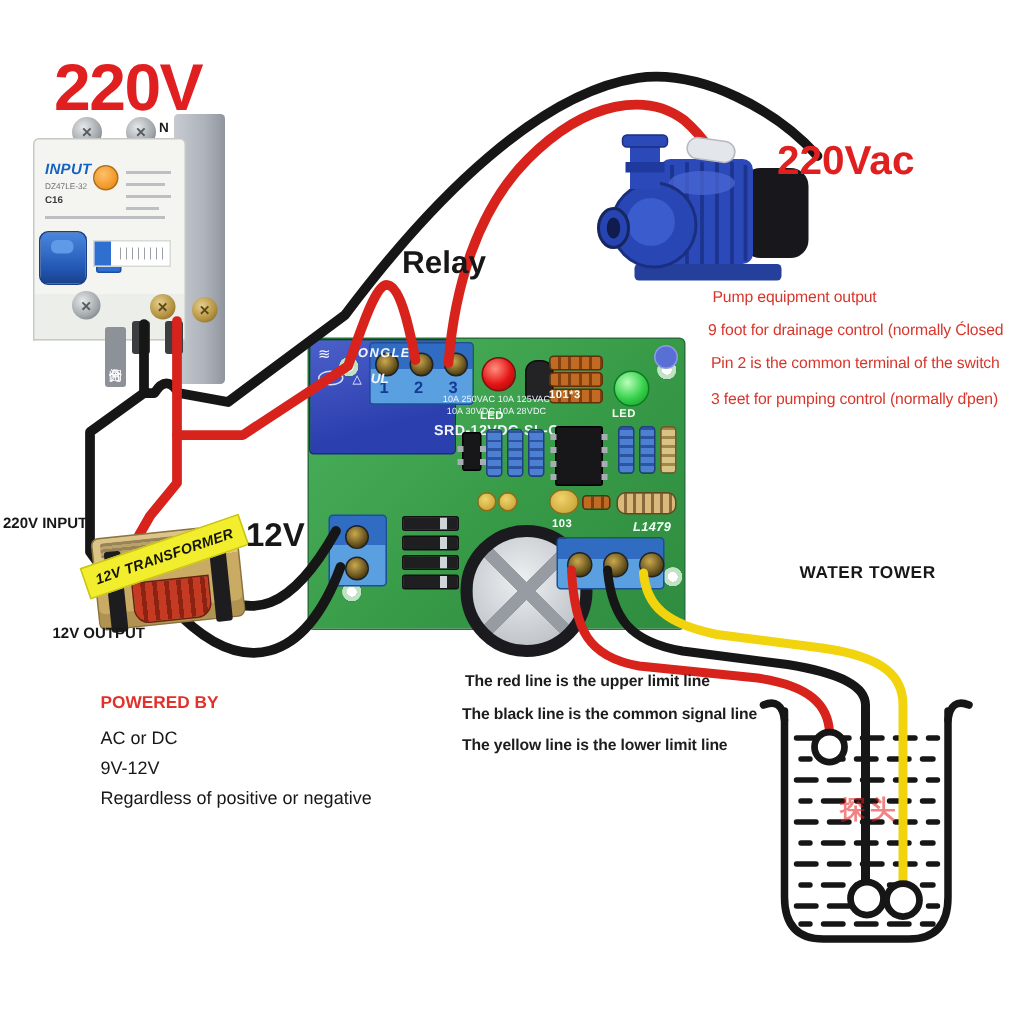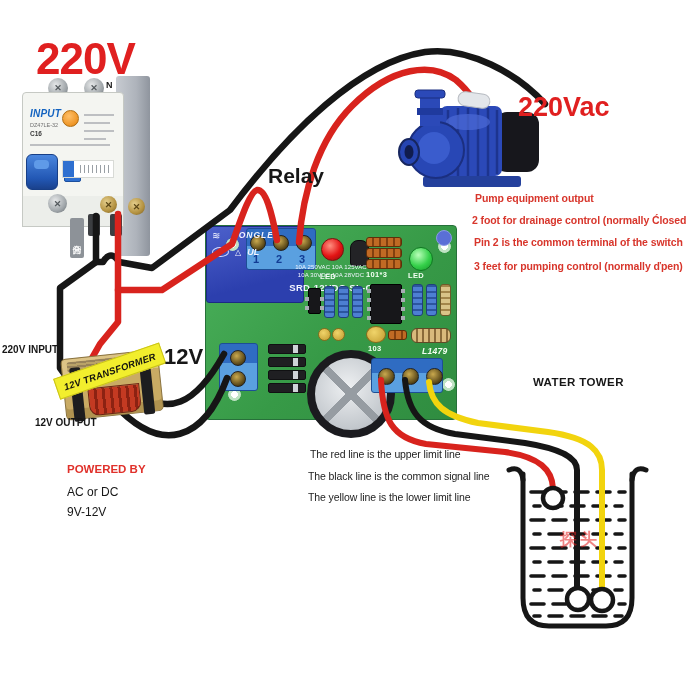--- a/index.html
+++ b/index.html
@@ -3,22 +3,22 @@
 <meta charset="utf-8">
 <style>
   html,body{margin:0;padding:0;background:#fff;font-family:"Liberation Sans",sans-serif;}
   #canvas{position:relative;width:688px;height:688px;background:#ffffff;overflow:hidden;}
   .abs{position:absolute;}
   svg{position:absolute;left:0;top:0;pointer-events:none;}
 
   
   .lbl{position:absolute;white-space:nowrap;color:#171717;}
   .big-red{color:#e02020;font-weight:700;}
-  .red-note{color:#d8362c;font-weight:700;font-size:10.5px;letter-spacing:-0.1px;}
-  .blk-note{color:#1d1d1d;font-weight:400;font-size:10.5px;letter-spacing:-0.1px;}
+  .red-note{color:#d8362c;font-weight:400;font-size:10.5px;letter-spacing:-0.1px;}
+  .blk-note{color:#1d1d1d;font-weight:700;font-size:10.5px;letter-spacing:-0.1px;}
 
   
   .din{left:116px;top:76px;width:34px;height:180px;background:linear-gradient(90deg,#c7cbd1,#aeb3bb 60%,#8f959e);border-radius:3px;}
   .bk-body{left:22px;top:92px;width:100px;height:104px;background:#f4f5f1;border:1px solid #c6c9c4;border-radius:4px 4px 0 0;}
   .bk-low{left:22px;top:196px;width:100px;height:30px;background:#eceeea;border:1px solid #c6c9c4;border-top:none;}
   .screw{position:absolute;border-radius:50%;background:radial-gradient(circle at 38% 35%,#e7e9ea,#9ea4a8 62%,#5f6569);}
   .screw::after{content:"✕";position:absolute;left:0;top:0;right:0;bottom:0;display:flex;align-items:center;justify-content:center;color:#545a5e;font-size:9px;font-weight:700;}
   .screw.brass{background:radial-gradient(circle at 38% 35%,#e5cf8e,#b3913f 60%,#6e5520);}
   .screw.brass::after{color:#5c4716;}
   .chnt{color:#1463c0;font-weight:700;font-style:italic;font-size:10px;letter-spacing:.2px;}
@@ -168,21 +168,21 @@
       <div class="tnum" style="left:29px;top:24px;">2</div>
       <div class="tnum" style="left:52px;top:24px;">3</div>
     </div>
 
     <div class="led red" style="left:115px;top:12px;width:21px;height:21px;"></div>
     <div class="silk" style="left:114px;top:46px;">LED</div>
     <div class="transistor" style="left:144px;top:14px;width:17px;height:24px;"></div>
     <div class="rbar copper" style="left:160px;top:11px;width:34px;height:8px;"></div>
     <div class="rbar copper" style="left:160px;top:22px;width:34px;height:8px;"></div>
     <div class="rbar copper" style="left:160px;top:33px;width:34px;height:8px;"></div>
-    <div class="silk" style="left:160px;top:44px;">101*3</div>
+    <div class="silk" style="left:160px;top:32px;">101*3</div>
     <div class="led green" style="left:203px;top:21px;width:22px;height:22px;"></div>
     <div class="silk" style="left:202px;top:45px;">LED</div>
 
     <div class="relay">
       <div class="logo">≋</div>
       <div class="brand">SONGLE</div>
       <div class="boss"></div>
       <div class="marks">
         <span class="oval"></span>
         <span class="tri">△</span>
@@ -282,26 +282,27 @@
 
   <div class="lbl big-red z40" style="left:36px;top:34px;font-size:44px;letter-spacing:-1px;">220V</div>
   <div class="lbl big-red z40" style="left:518px;top:92px;font-size:27px;">220Vac</div>
   <div class="lbl z40" style="left:268px;top:164px;font-size:21px;font-weight:700;">Relay</div>
   <div class="lbl z40" style="left:2px;top:344px;font-size:10px;font-weight:700;">220V INPUT</div>
   <div class="lbl z40" style="left:35px;top:417px;font-size:10px;font-weight:700;">12V OUTPUT</div>
   <div class="lbl z40" style="left:164px;top:344px;font-size:22px;font-weight:700;">12V</div>
   <div class="lbl z40" style="left:533px;top:376px;font-size:11.5px;font-weight:700;letter-spacing:.4px;">WATER TOWER</div>
 
   <div class="lbl red-note z40" style="left:475px;top:192px;">Pump equipment output</div>
-  <div class="lbl red-note z40" style="left:472px;top:214px;">2 foot for drainage control (normally Ćlosed</div>
+  <div class="lbl red-note z40" style="left:472px;top:214px;">9 foot for drainage control (normally Ćlosed</div>
   <div class="lbl red-note z40" style="left:474px;top:236px;">Pin 2 is the common terminal of the switch</div>
   <div class="lbl red-note z40" style="left:474px;top:260px;">3 feet for pumping control (normally ďpen)</div>
 
   <div class="lbl z40" style="left:67px;top:463px;font-size:11.5px;font-weight:700;color:#e0312b;">POWERED BY</div>
   <div class="lbl z40" style="left:67px;top:485px;font-size:12px;">AC or DC</div>
   <div class="lbl z40" style="left:67px;top:505px;font-size:12px;">9V-12V</div>
+  <div class="lbl z40" style="left:67px;top:525px;font-size:12px;">Regardless of positive or negative</div>
 
   <div class="lbl blk-note z40" style="left:310px;top:448px;">The red line is the upper limit line</div>
   <div class="lbl blk-note z40" style="left:308px;top:491px;">The yellow line is the lower limit line</div>
   <div class="lbl blk-note z40" style="left:308px;top:470px;">The black line is the common signal line</div>
 
   <div class="lbl probe-cn">探头</div>
 </div>
 
 </body></html>

